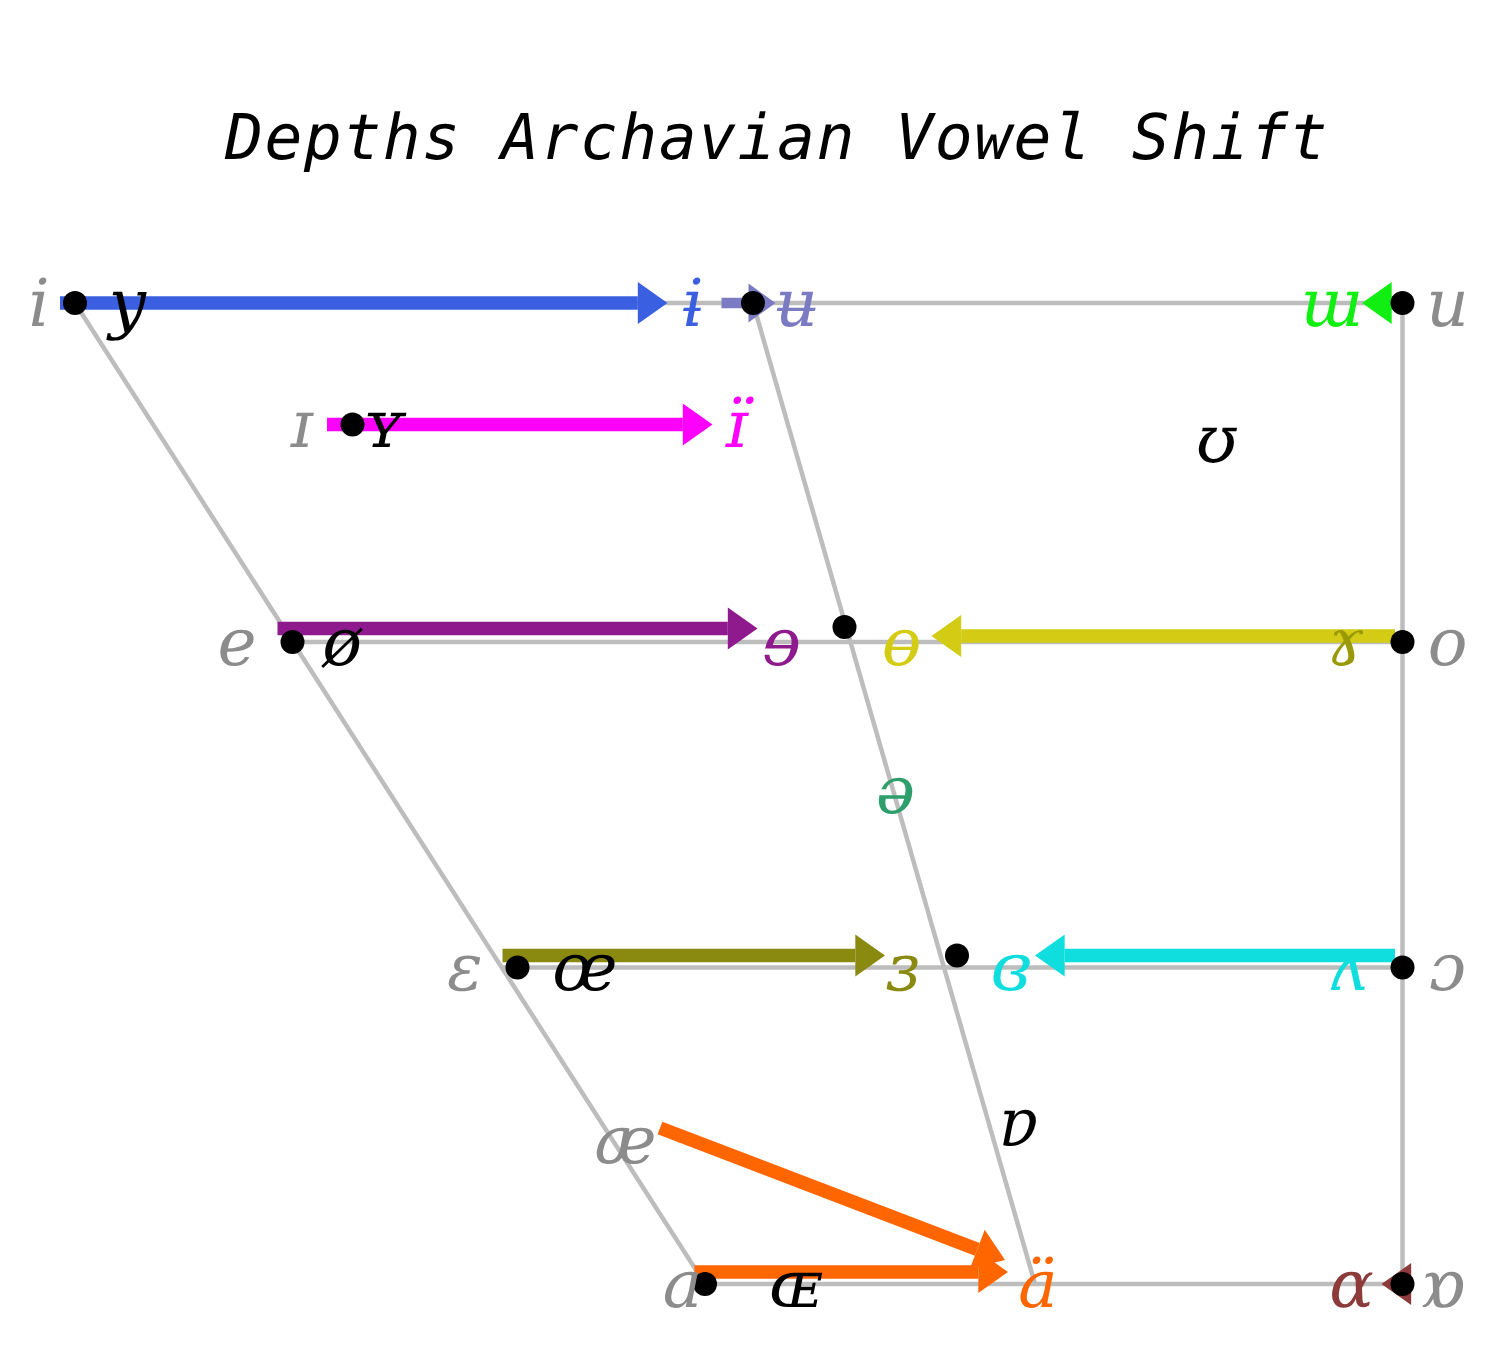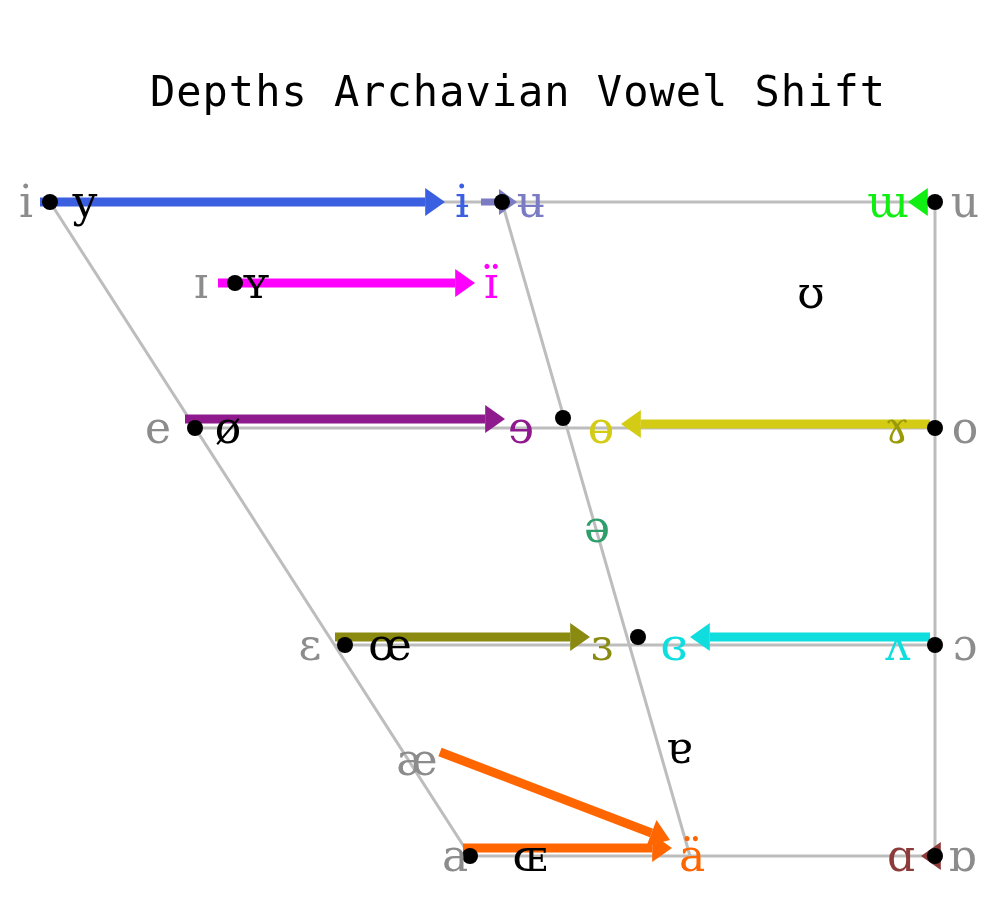--- a/index.html
+++ b/index.html
@@ -11,20 +11,21 @@
     width: 1000px;
     height: 900px;
     overflow: hidden;
     font-family: "DejaVu Sans", sans-serif;
   }
   #chart-root {
     position: relative;
     width: 1000px;
     height: 900px;
     background: #ffffff;
+    font-style: italic;
   }
   #vowel-svg {
     display: block;
     width: 1000px;
     height: 900px;
   }
   .chart-title {
     font-family: "DejaVu Sans Mono", monospace;
     font-size: 42px;
     fill: #000000;

